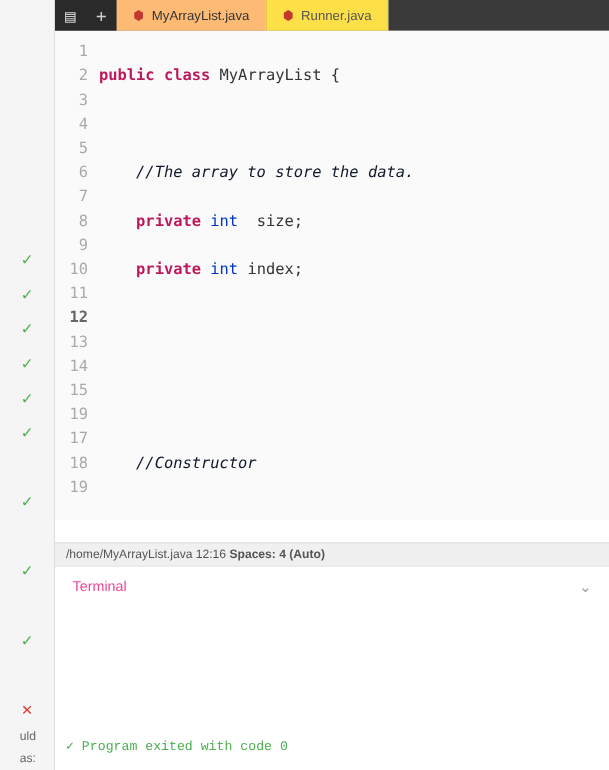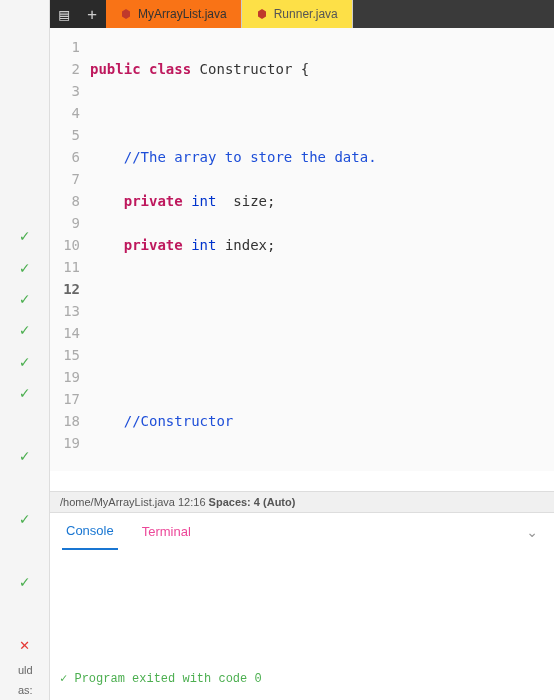--- a/index.html
+++ b/index.html
@@ -61,21 +61,21 @@
       align-items: center;
       gap: 6px;
       font-size: 12px;
       font-family: sans-serif;
       color: #555;
       background: #fde047;
       border-right: 1px solid #ccc;
       cursor: pointer;
     }
     .tab.active {
-      background: #f97316;
+      background: #fdba74;
       color: #333;
     }
     .tab-icon {
       width: 12px;
       height: 12px;
       color: #c0392b;
     }
     .editor {
       flex: 1;
       display: flex;
@@ -95,21 +95,21 @@
     .code {
       padding: 8px 0;
       font-size: 14px;
       line-height: 22px;
       white-space: pre;
       color: #333;
     }
     .kw { color: #be185d; font-weight: bold; }
     .type { color: #0033cc; }
     .name { color: #333; }
-    .comment { color: #1d4ed8; }
+    .comment { color: #0f172a; font-style: italic; }
     .status-bar {
       padding: 4px 10px;
       font-size: 11px;
       font-family: sans-serif;
       color: #555;
       background: #f0f0f0;
       border-top: 1px solid #ddd;
       margin-top: 20px;
     }
     .status-bar .bold { font-weight: bold; }
@@ -212,21 +212,21 @@
         <div class="bold-line">12</div>
         <div>13</div>
         <div>14</div>
         <div>15</div>
         <div>19</div>
         <div>17</div>
         <div>18</div>
         <div>19</div>
     </div>
     <div class="code">
-<div><span class="kw">public</span> <span class="kw">class</span> <span class="name">Constructor</span><span> {</span></div>
+<div><span class="kw">public</span> <span class="kw">class</span> <span class="name">MyArrayList</span><span> {</span></div>
 <div> </div>
 <div>    <span class="comment">//The array to store the data.</span></div>
 <div>    <span class="kw">private</span> <span class="type">int</span><span>  size;</span></div>
 <div>    <span class="kw">private</span> <span class="type">int</span><span> index;</span></div>
 <div> </div>
 <div> </div>
 <div> </div>
 <div>    <span class="comment">//Constructor</span></div>
 
 
@@ -244,21 +244,20 @@
     <span>/home/MyArrayList.java</span>
     <span> </span>
     <span>12:16</span>
     <span>   </span>
     <span class="bold">Spaces:</span>
     <span> </span>
     <span class="bold">4 (Auto)</span>
   </div>
 
   <div class="panel-tabs">
-    <div class="panel-tab active">Console</div>
     <div class="panel-tab">Terminal</div>
     <div class="panel-collapse">⌄</div>
   </div>
 
   <div class="console-body">
     <div class="console-output">✓  Program exited with code 0</div>
   </div>
 </div>
 
 </body></html>

